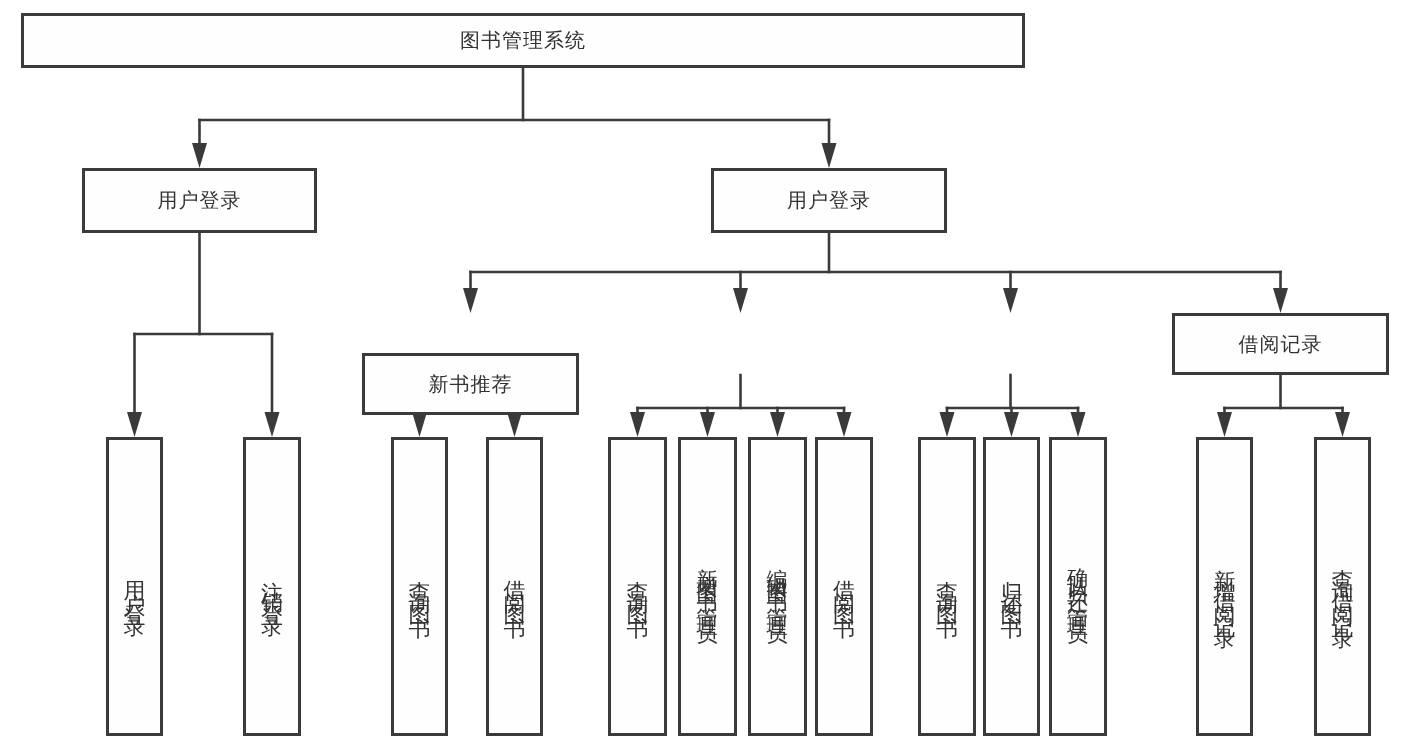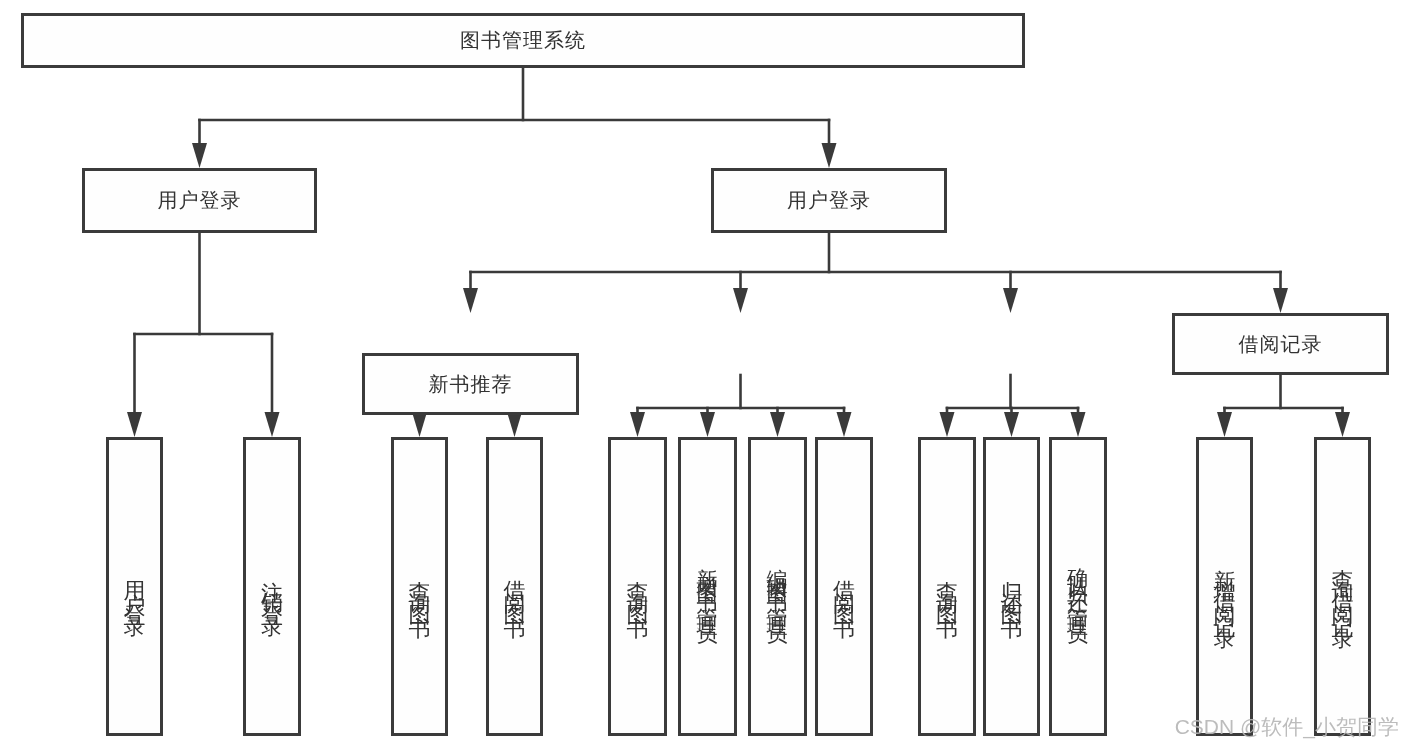--- a/index.html
+++ b/index.html
@@ -172,14 +172,13 @@
     <span class="vtext tight">确认归还（管理员）</span>
   </div>
 
   <div class="box v" style="left: 1196px; top: 437px; width: 57px; height: 299px;">
     <span class="vtext">新增借阅记录</span>
   </div>
   <div class="box v" style="left: 1314px; top: 437px; width: 57px; height: 299px;">
     <span class="vtext">查询借阅记录</span>
   </div>
 
-  <div id="watermark">CSDN @软件_小贺同学</div>
 </div>
 
 </body></html>

